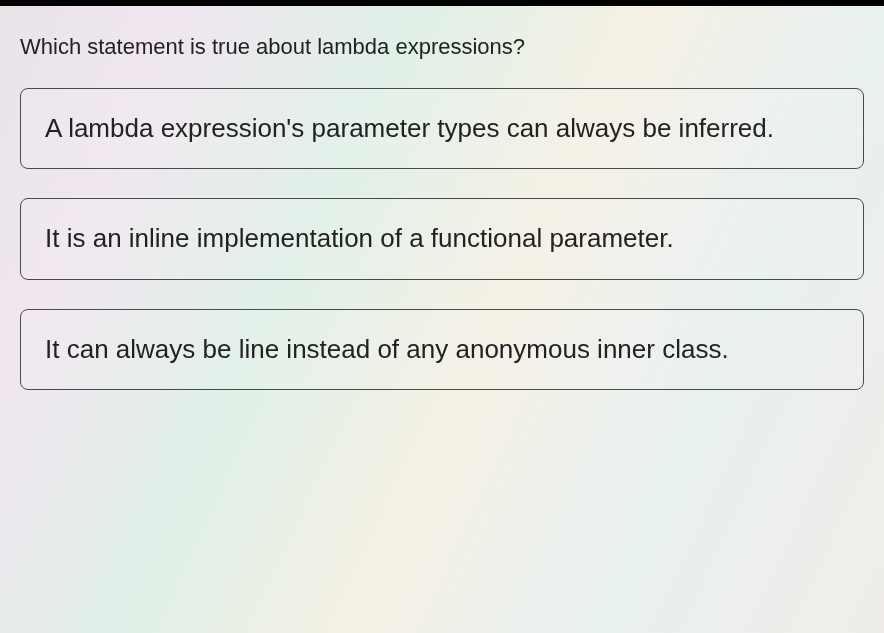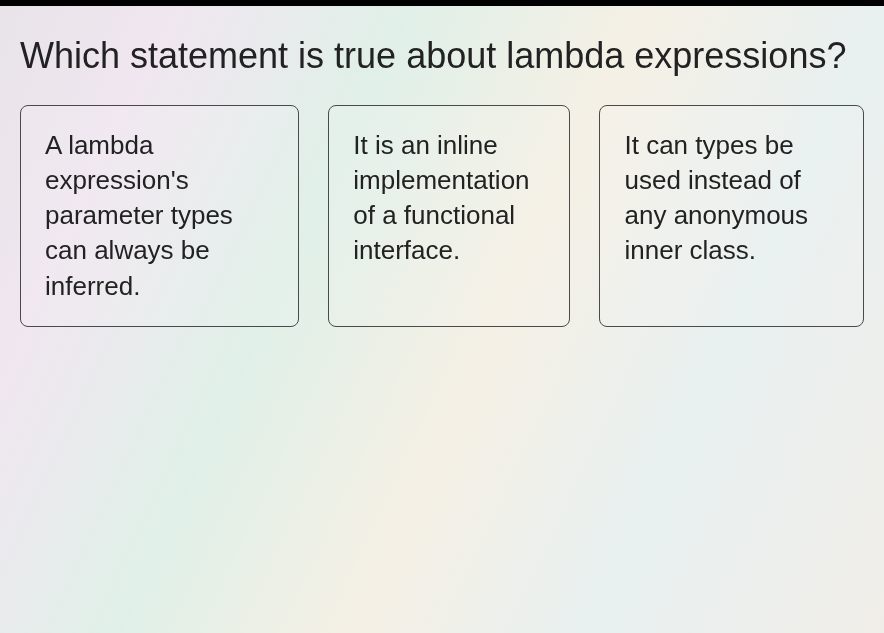--- a/index.html
+++ b/index.html
@@ -10,28 +10,29 @@
     body {
       width: 884px;
       height: 633px;
       font-family: -apple-system, BlinkMacSystemFont, "Segoe UI", Helvetica, Arial, sans-serif;
       background: linear-gradient(115deg, #e8e4e8 0%, #f0e6f0 15%, #e0f0e8 35%, #f5f0e5 55%, #e8f0f0 75%, #f0ede8 100%);
       padding: 28px 20px 20px 20px;
       color: #1a1a1a;
       border-top: 6px solid #000;
     }
     .question {
-      font-size: 36px;
+      font-size: 22px;
       font-weight: 400;
       margin-bottom: 28px;
       color: #222;
       line-height: 1.2;
     }
     .options {
       display: flex;
+      flex-direction: column;
       gap: 29px;
     }
     .option {
       border: 1.5px solid #4a4a4a;
       border-radius: 8px;
       padding: 22px 24px;
       font-size: 26px;
       line-height: 1.35;
       color: #222;
       background: rgba(255,255,255,0.1);
@@ -39,15 +40,15 @@
       transition: background 0.1s;
     }
   </style>
 </head>
 <body>
 
 <div class="question">Which statement is true about lambda expressions?</div>
 
 <div class="options">
   <div class="option">A lambda expression's parameter types can always be inferred.</div>
-  <div class="option">It is an inline implementation of a functional interface.</div>
-  <div class="option">It can types be used instead of any anonymous inner class.</div>
+  <div class="option">It is an inline implementation of a functional parameter.</div>
+  <div class="option">It can always be line instead of any anonymous inner class.</div>
 </div>
 
 </body></html>

